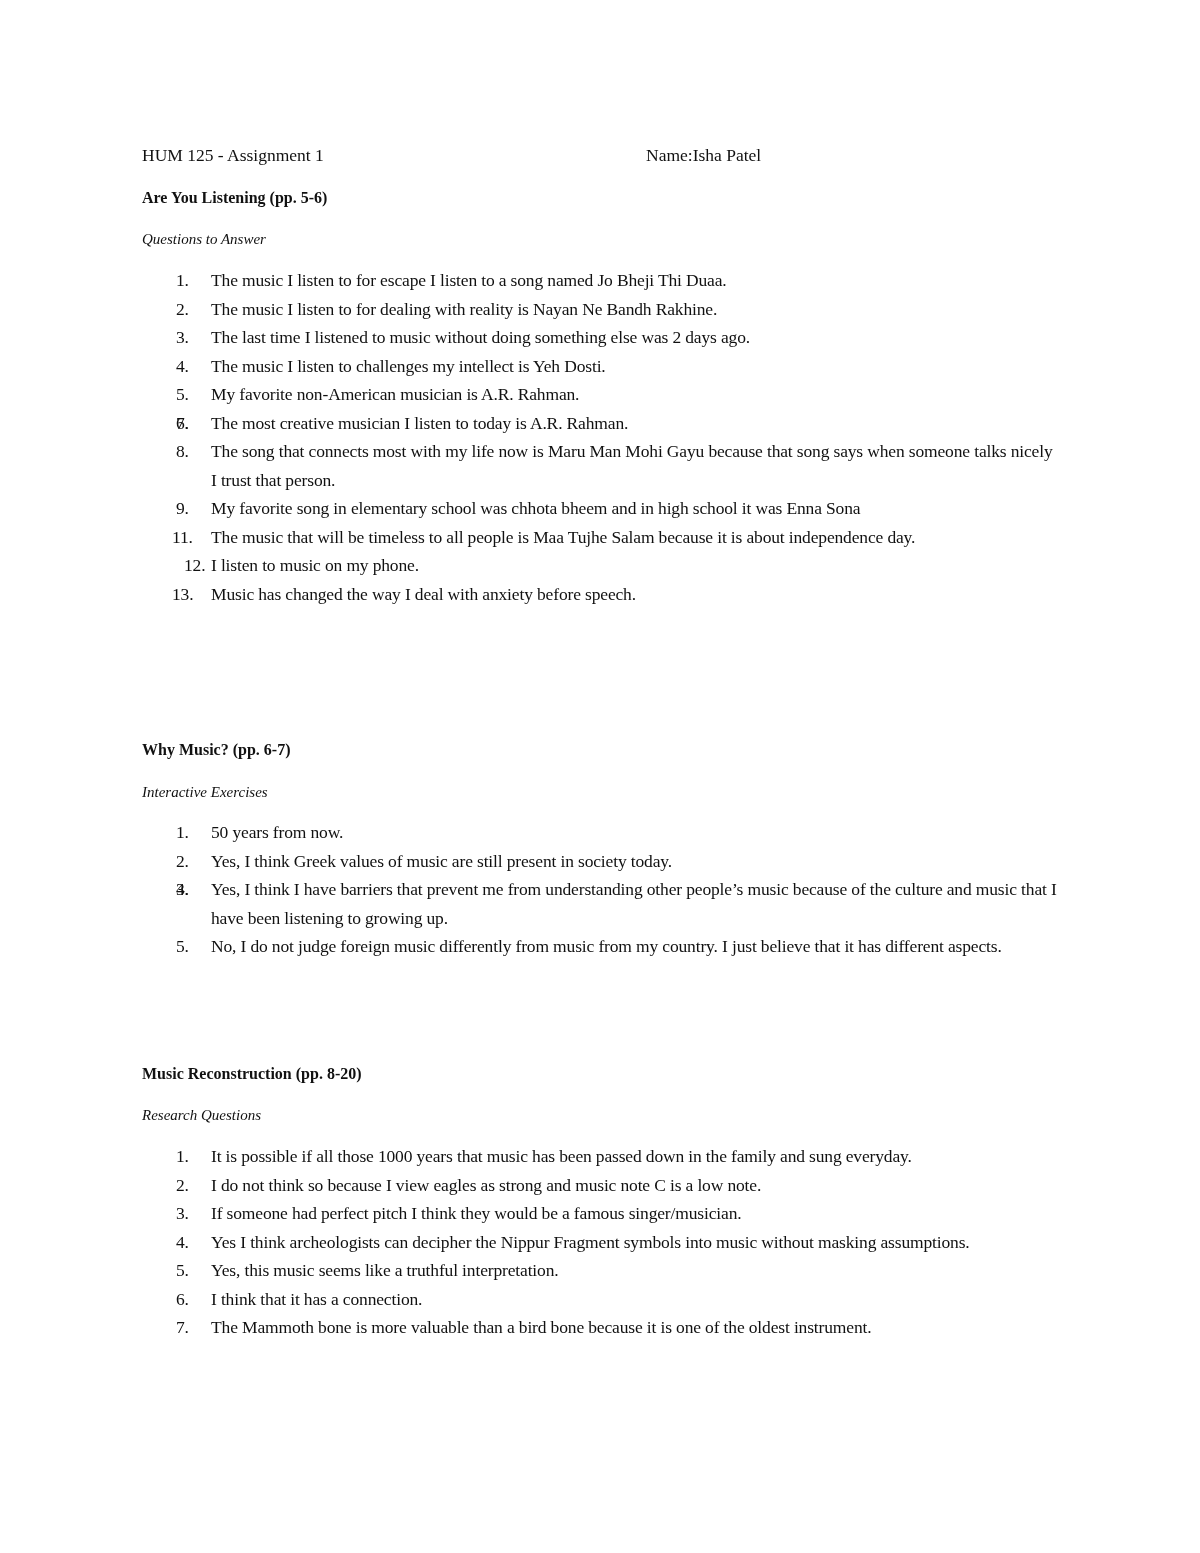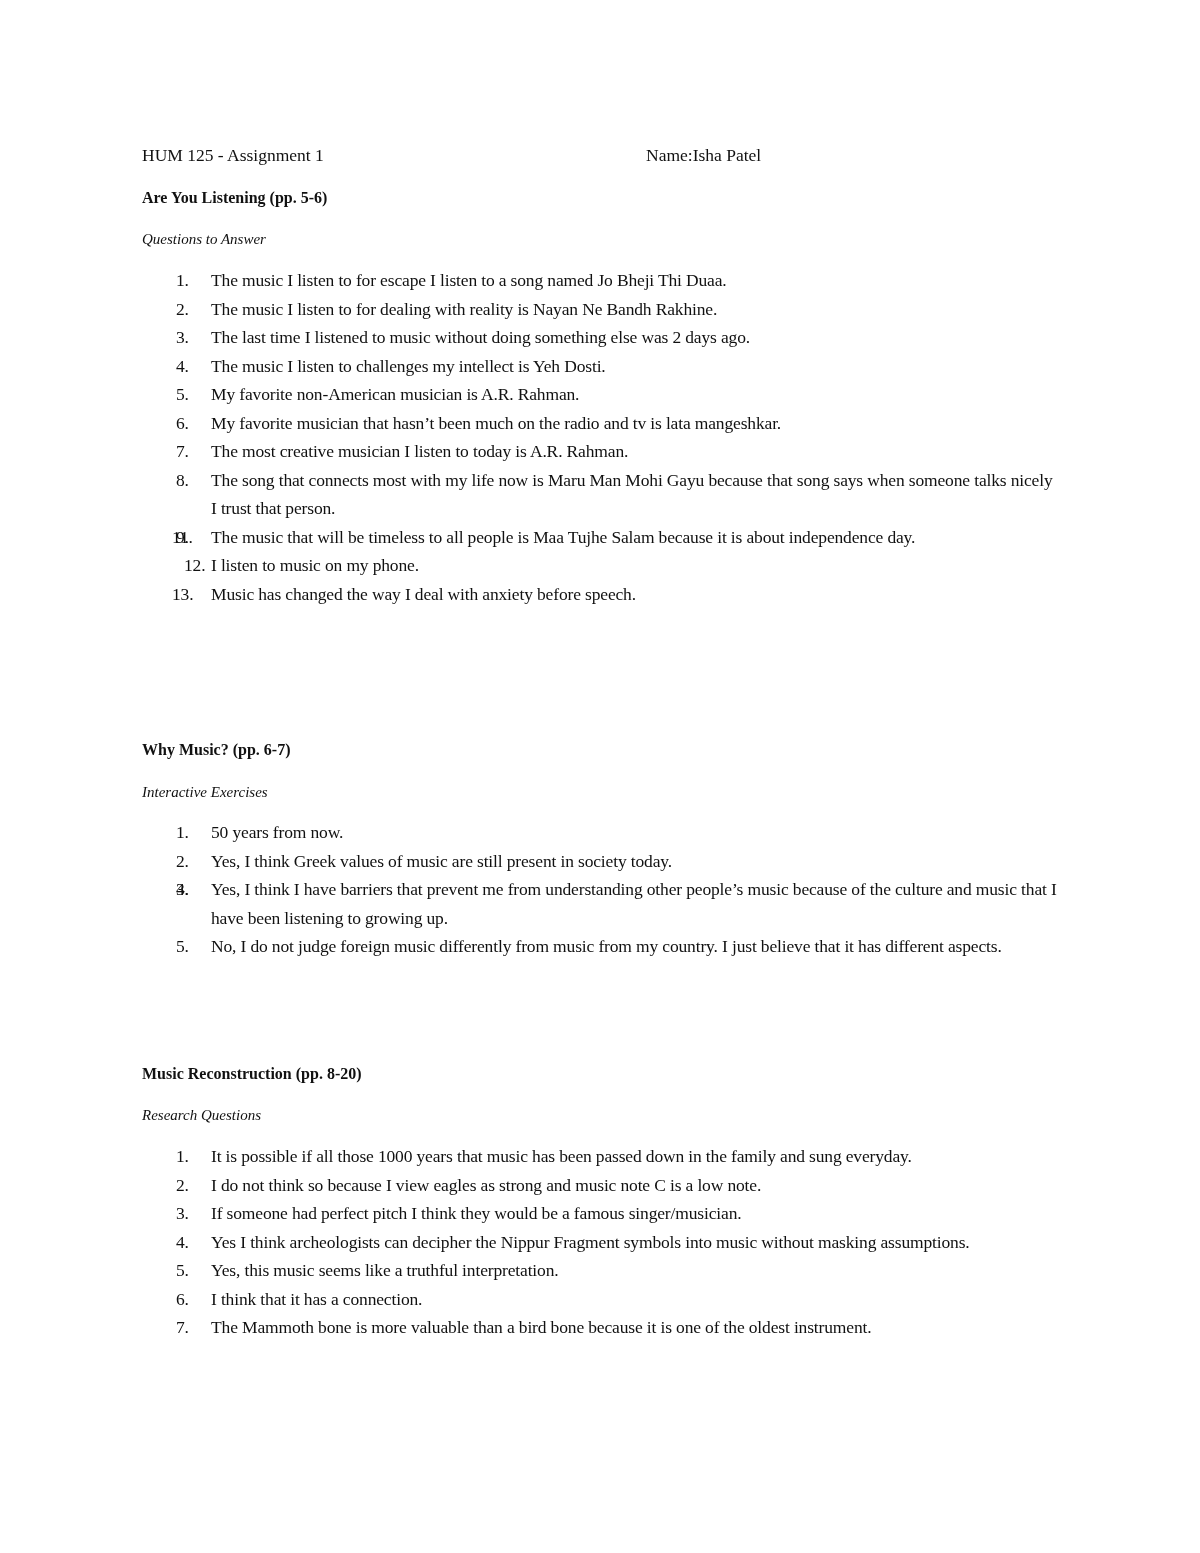--- a/index.html
+++ b/index.html
@@ -25,24 +25,24 @@
   </div>
 
   <div class="section-title" style="top:185px;">Are You Listening (pp. 5-6)</div>
   <div class="subtitle" style="top:227px;">Questions to Answer</div>
   <ol class="list" style="top:266px;">
     <li><span class="num">1.</span><span>The music I listen to for escape I listen to a song named Jo Bheji Thi Duaa.</span></li>
     <li><span class="num">2.</span><span>The music I listen to for dealing with reality is Nayan Ne Bandh Rakhine.</span></li>
     <li><span class="num">3.</span><span>The last time I listened to music without doing something else was 2 days ago.</span></li>
     <li><span class="num">4.</span><span>The music I listen to challenges my intellect is Yeh Dosti.</span></li>
     <li><span class="num">5.</span><span>My favorite non-American musician is A.R. Rahman.</span></li>
-    <li><span class="num">6.</span><span>My favorite musician that hasn’t been much on the radio and tv is lata mangeshkar.</span></li>
+    <li><span class="num">6.</span></li>
     <li><span class="num">7.</span><span>The most creative musician I listen to today is A.R. Rahman.</span></li>
     <li><span class="num">8.</span><span>The song that connects most with my life now is Maru Man Mohi Gayu because that song says when someone talks nicely I trust that person.</span></li>
-    <li><span class="num">9.</span></li>
+    <li><span class="num">9.</span><span>My favorite song in elementary school was chhota bheem and in high school it was Enna Sona</span></li>
     <li><span class="num" style="left:30px;">11.</span><span>The music that will be timeless to all people is Maa Tujhe Salam because it is about independence day.</span></li>
     <li><span class="num" style="left:42px;">12.</span><span>I listen to music on my phone.</span></li>
     <li><span class="num" style="left:30px;">13.</span><span>Music has changed the way I deal with anxiety before speech.</span></li>
   </ol>
 
   <div class="section-title" style="top:737px;">Why Music? (pp. 6-7)</div>
   <div class="subtitle" style="top:780px;">Interactive Exercises</div>
   <ol class="list" style="top:818px;">
     <li><span class="num">1.</span><span>50 years from now.</span></li>
     <li><span class="num">2.</span><span>Yes, I think Greek values of music are still present in society today.</span></li>

